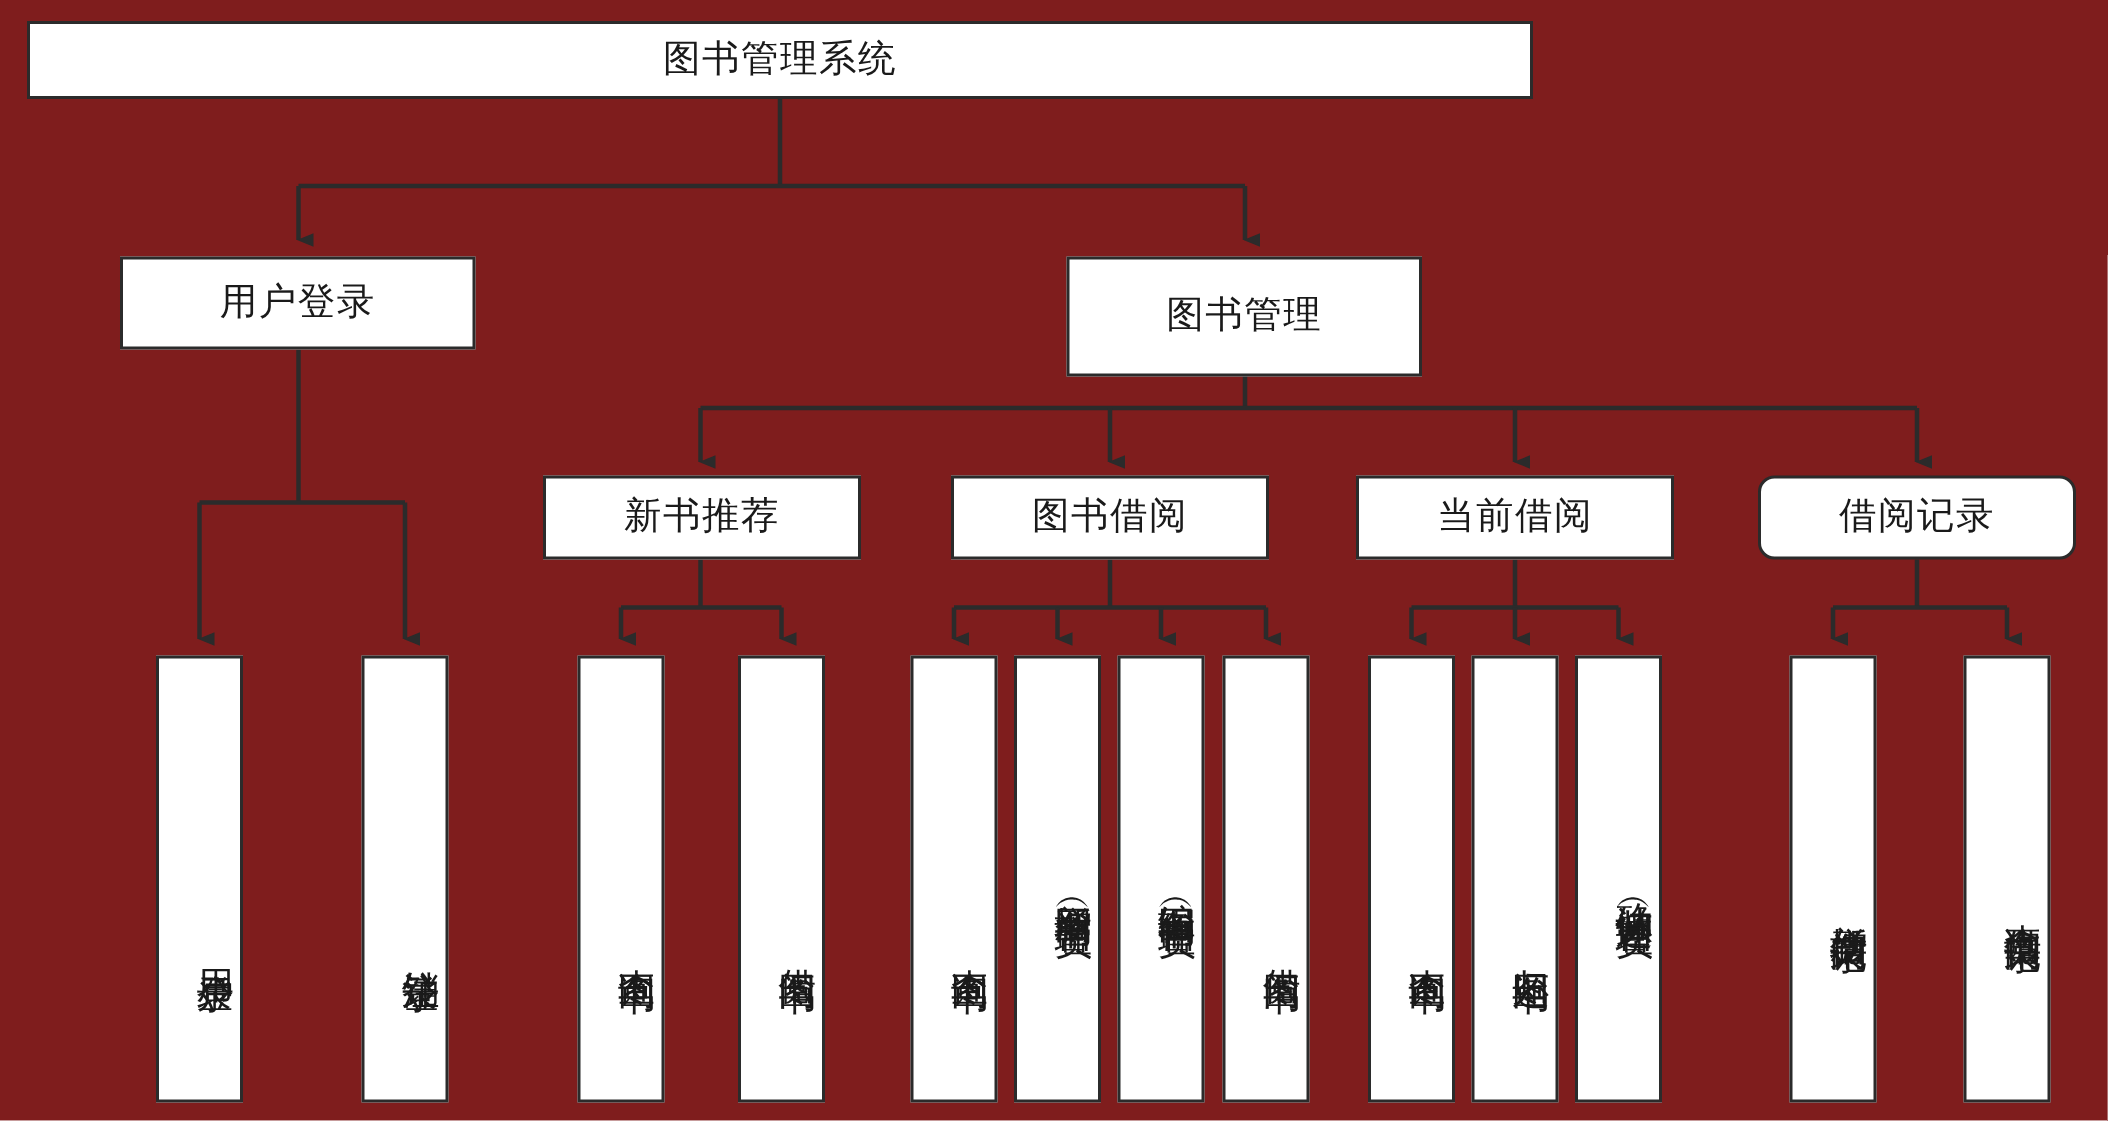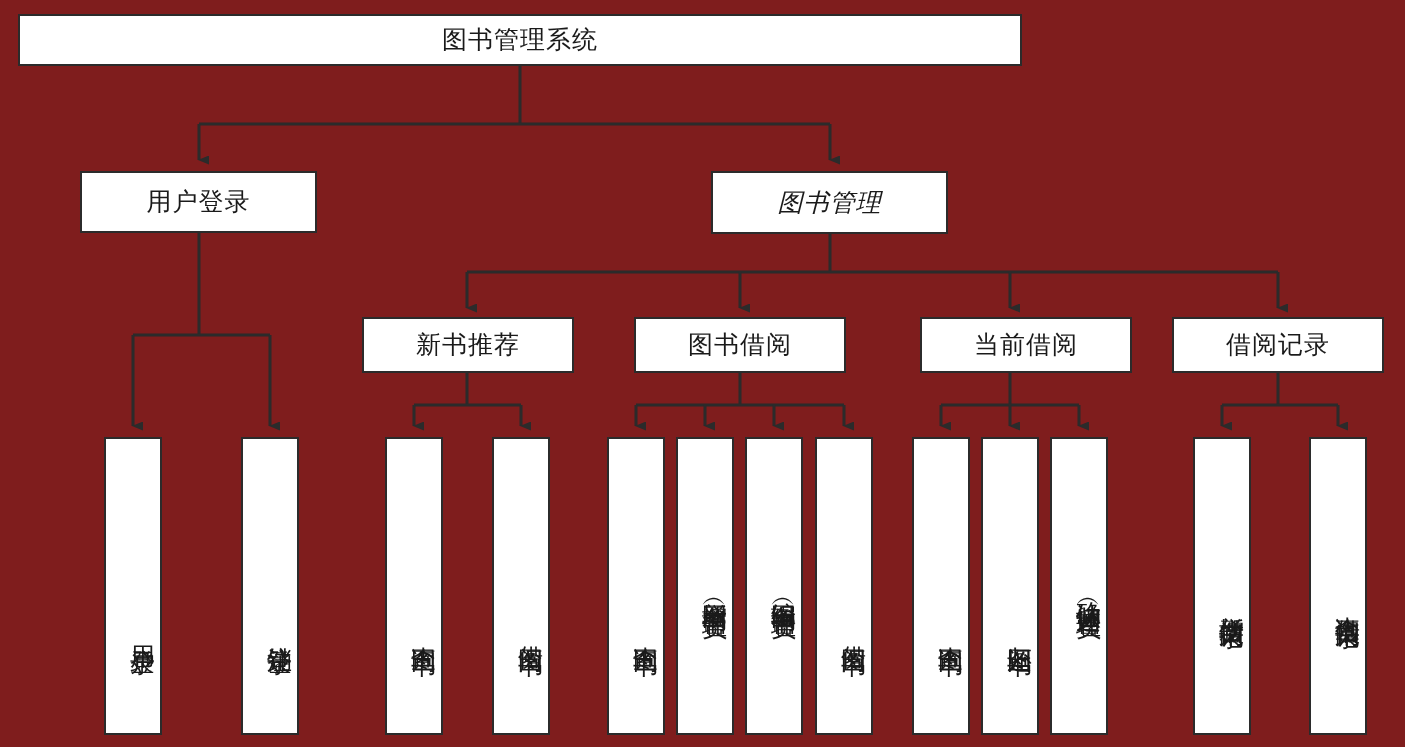--- a/index.html
+++ b/index.html
@@ -133,37 +133,37 @@
   </svg>
 
   <div class="node horiz" style="left:18px; top:14px; width:1004px; height:52px;">
     <span>图书管理系统</span>
   </div>
 
   <div class="node horiz" style="left:80px; top:171px; width:237px; height:62px;">
     <span>用户登录</span>
   </div>
 
-  <div class="node horiz" style="left:711px; top:171px; width:237px; height:63px;font-style:italic;">
+  <div class="node horiz" style="left:711px; top:171px; width:237px; height:80px;">
     <span>图书管理</span>
   </div>
 
   <div class="node horiz" style="left:634px; top:317px; width:212px; height:56px;">
     <span>图书借阅</span>
   </div>
 
   <div class="node horiz" style="left:362px; top:317px; width:212px; height:56px;">
     <span>新书推荐</span>
   </div>
 
-  <div class="node horiz" style="left:904px; top:317px; width:212px; height:56px;margin-left:16px;">
+  <div class="node horiz" style="left:904px; top:317px; width:212px; height:56px;">
     <span>当前借阅</span>
   </div>
 
-  <div class="node horiz" style="left:1172px; top:317px; width:212px; height:56px;">
+  <div class="node horiz" style="left:1172px; top:317px; width:212px; height:56px;border-radius:11px;">
     <span>借阅记录</span>
   </div>
 
   <div class="node vert pad-short" style="left:104px; top:437px; width:58px; height:298px;">
     <span class="vlabel">用户登录</span>
   </div>
 
   <div class="node vert pad-short" style="left:241px; top:437px; width:58px; height:298px;">
     <span class="vlabel">注销登录</span>
   </div>

